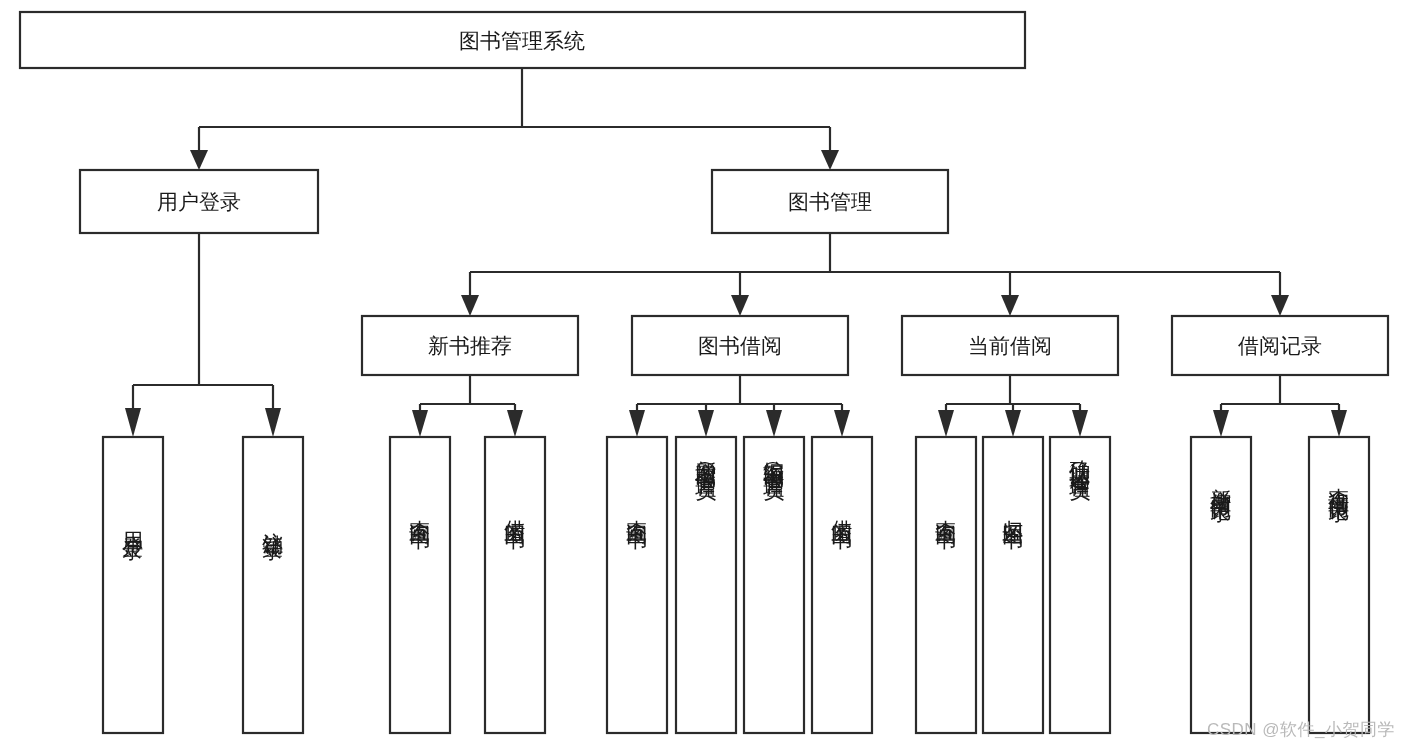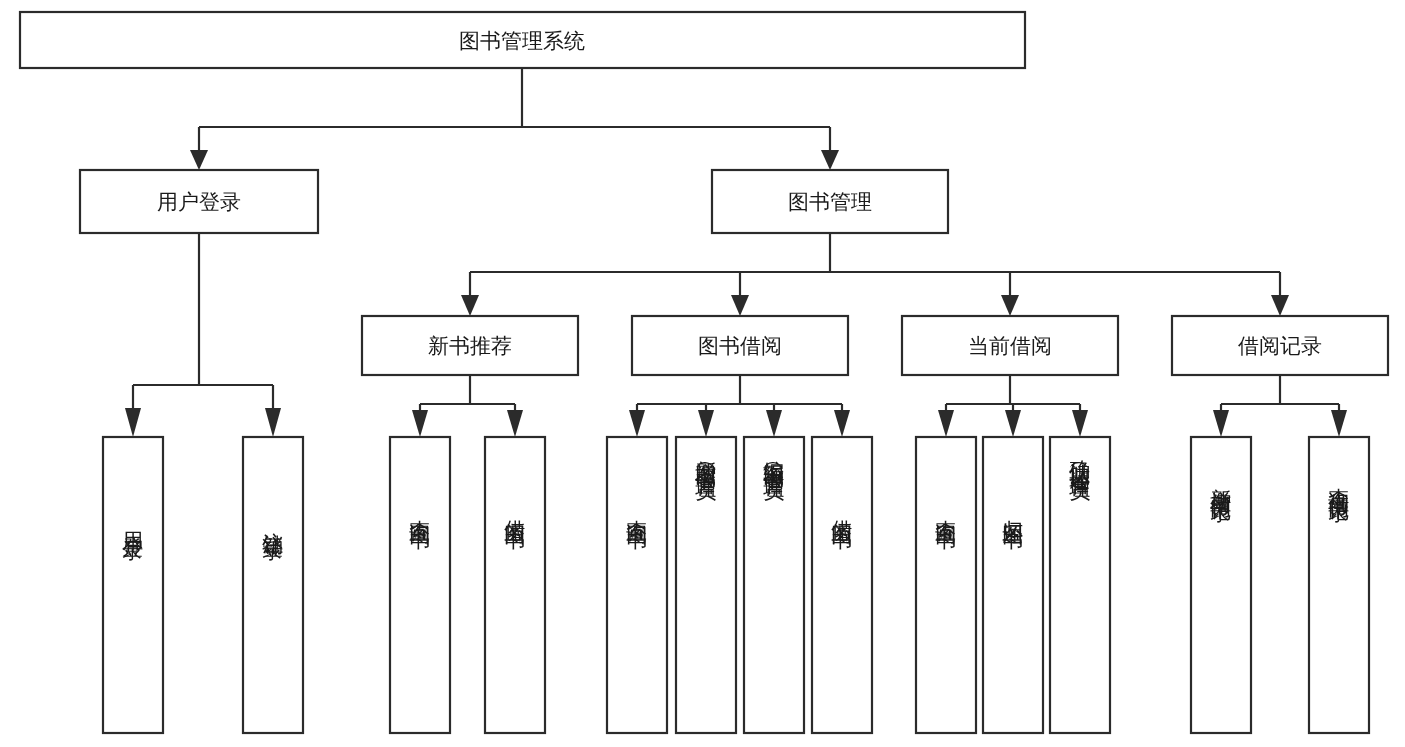--- a/index.html
+++ b/index.html
@@ -234,14 +234,15 @@
   </div>
 
   <div class="vlabel-wrap" style="left:1191px; top:437px; width:60px; height:296px;">
     <span class="vlabel-text" style="margin-top:34px;">新增借阅记录</span>
   </div>
 
   <div class="vlabel-wrap" style="left:1309px; top:437px; width:60px; height:296px;">
     <span class="vlabel-text" style="margin-top:34px;">查询借阅记录</span>
   </div>
 
+  <div class="watermark">CSDN @软件_小贺同学</div>
 
 </div>
 
 </body></html>

